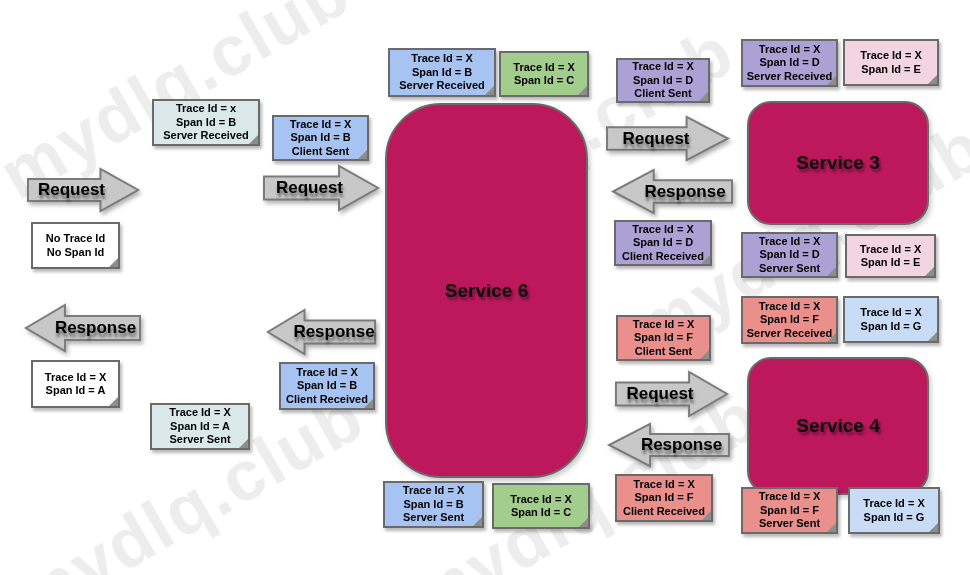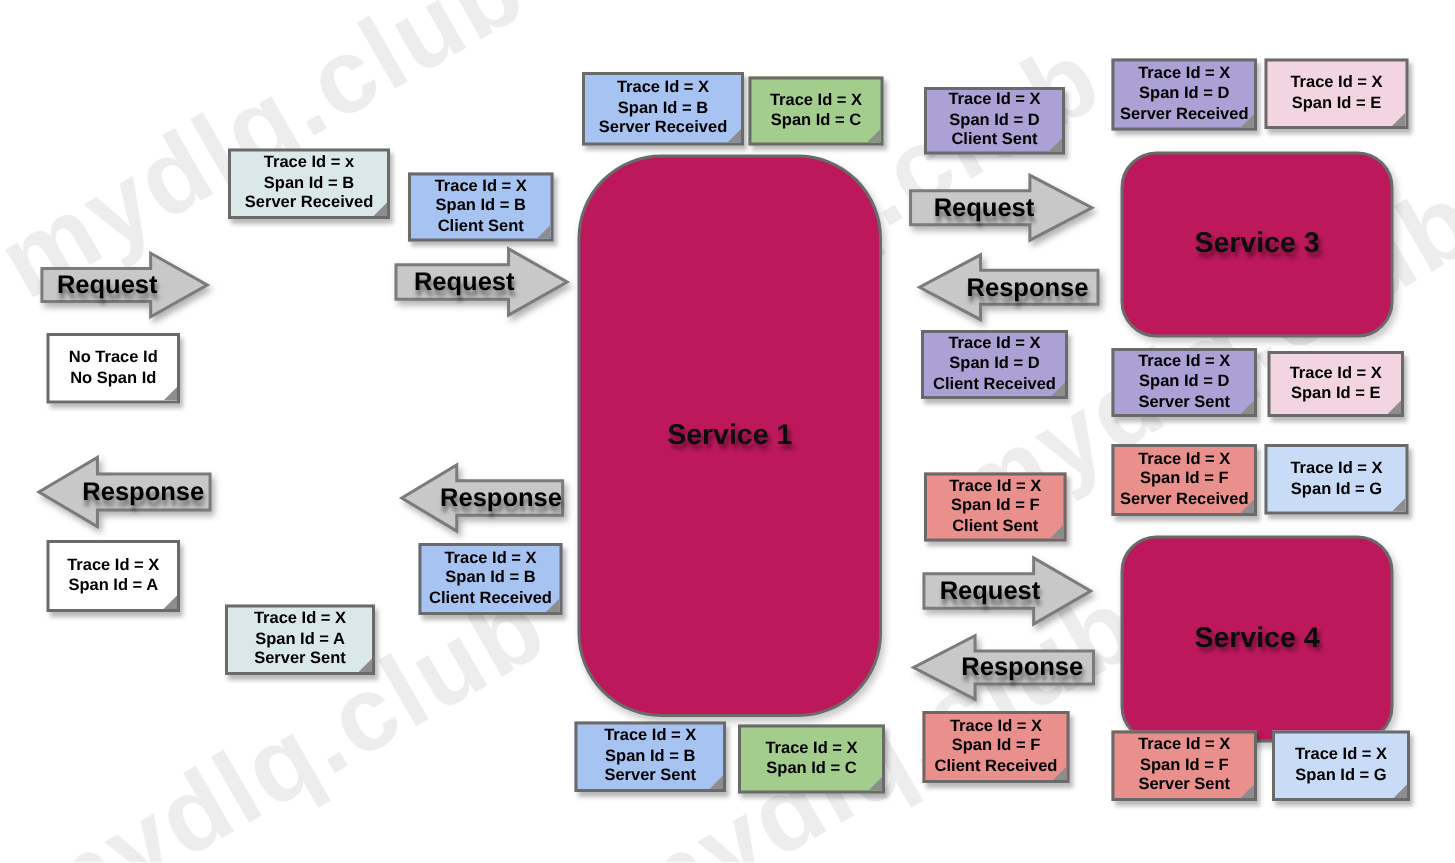--- a/index.html
+++ b/index.html
@@ -59,21 +59,21 @@
 
 <div class="canvas">
 
   <div class="watermark" style="left:6px;top:140px;">mydlq.club</div>
   <div class="watermark" style="left:390px;top:200px;">mydlq.club</div>
   <div class="watermark" style="left:640px;top:295px;">mydlq.club</div>
   <div class="watermark" style="left:415px;top:565px;">mydlq.club</div>
   <div class="watermark" style="left:20px;top:565px;">mydlq.club</div>
 
   <div class="service" style="left:385px;top:103px;width:203px;height:375px;border-radius:56px;">
-    <span class="service-label">Service 1</span>
+    <span class="service-label">Service 6</span>
   </div>
   <div class="service" style="left:747px;top:101px;width:182px;height:124px;border-radius:24px;">
     <span class="service-label">Service 3</span>
   </div>
   <div class="service" style="left:747px;top:357px;width:182px;height:138px;border-radius:24px;">
     <span class="service-label">Service 4</span>
   </div>
 
   <div class="arrow arrow--right" style="left:27px;top:167px;width:113px;height:46px;">
     <svg viewBox="0 0 120 50" preserveAspectRatio="none">

